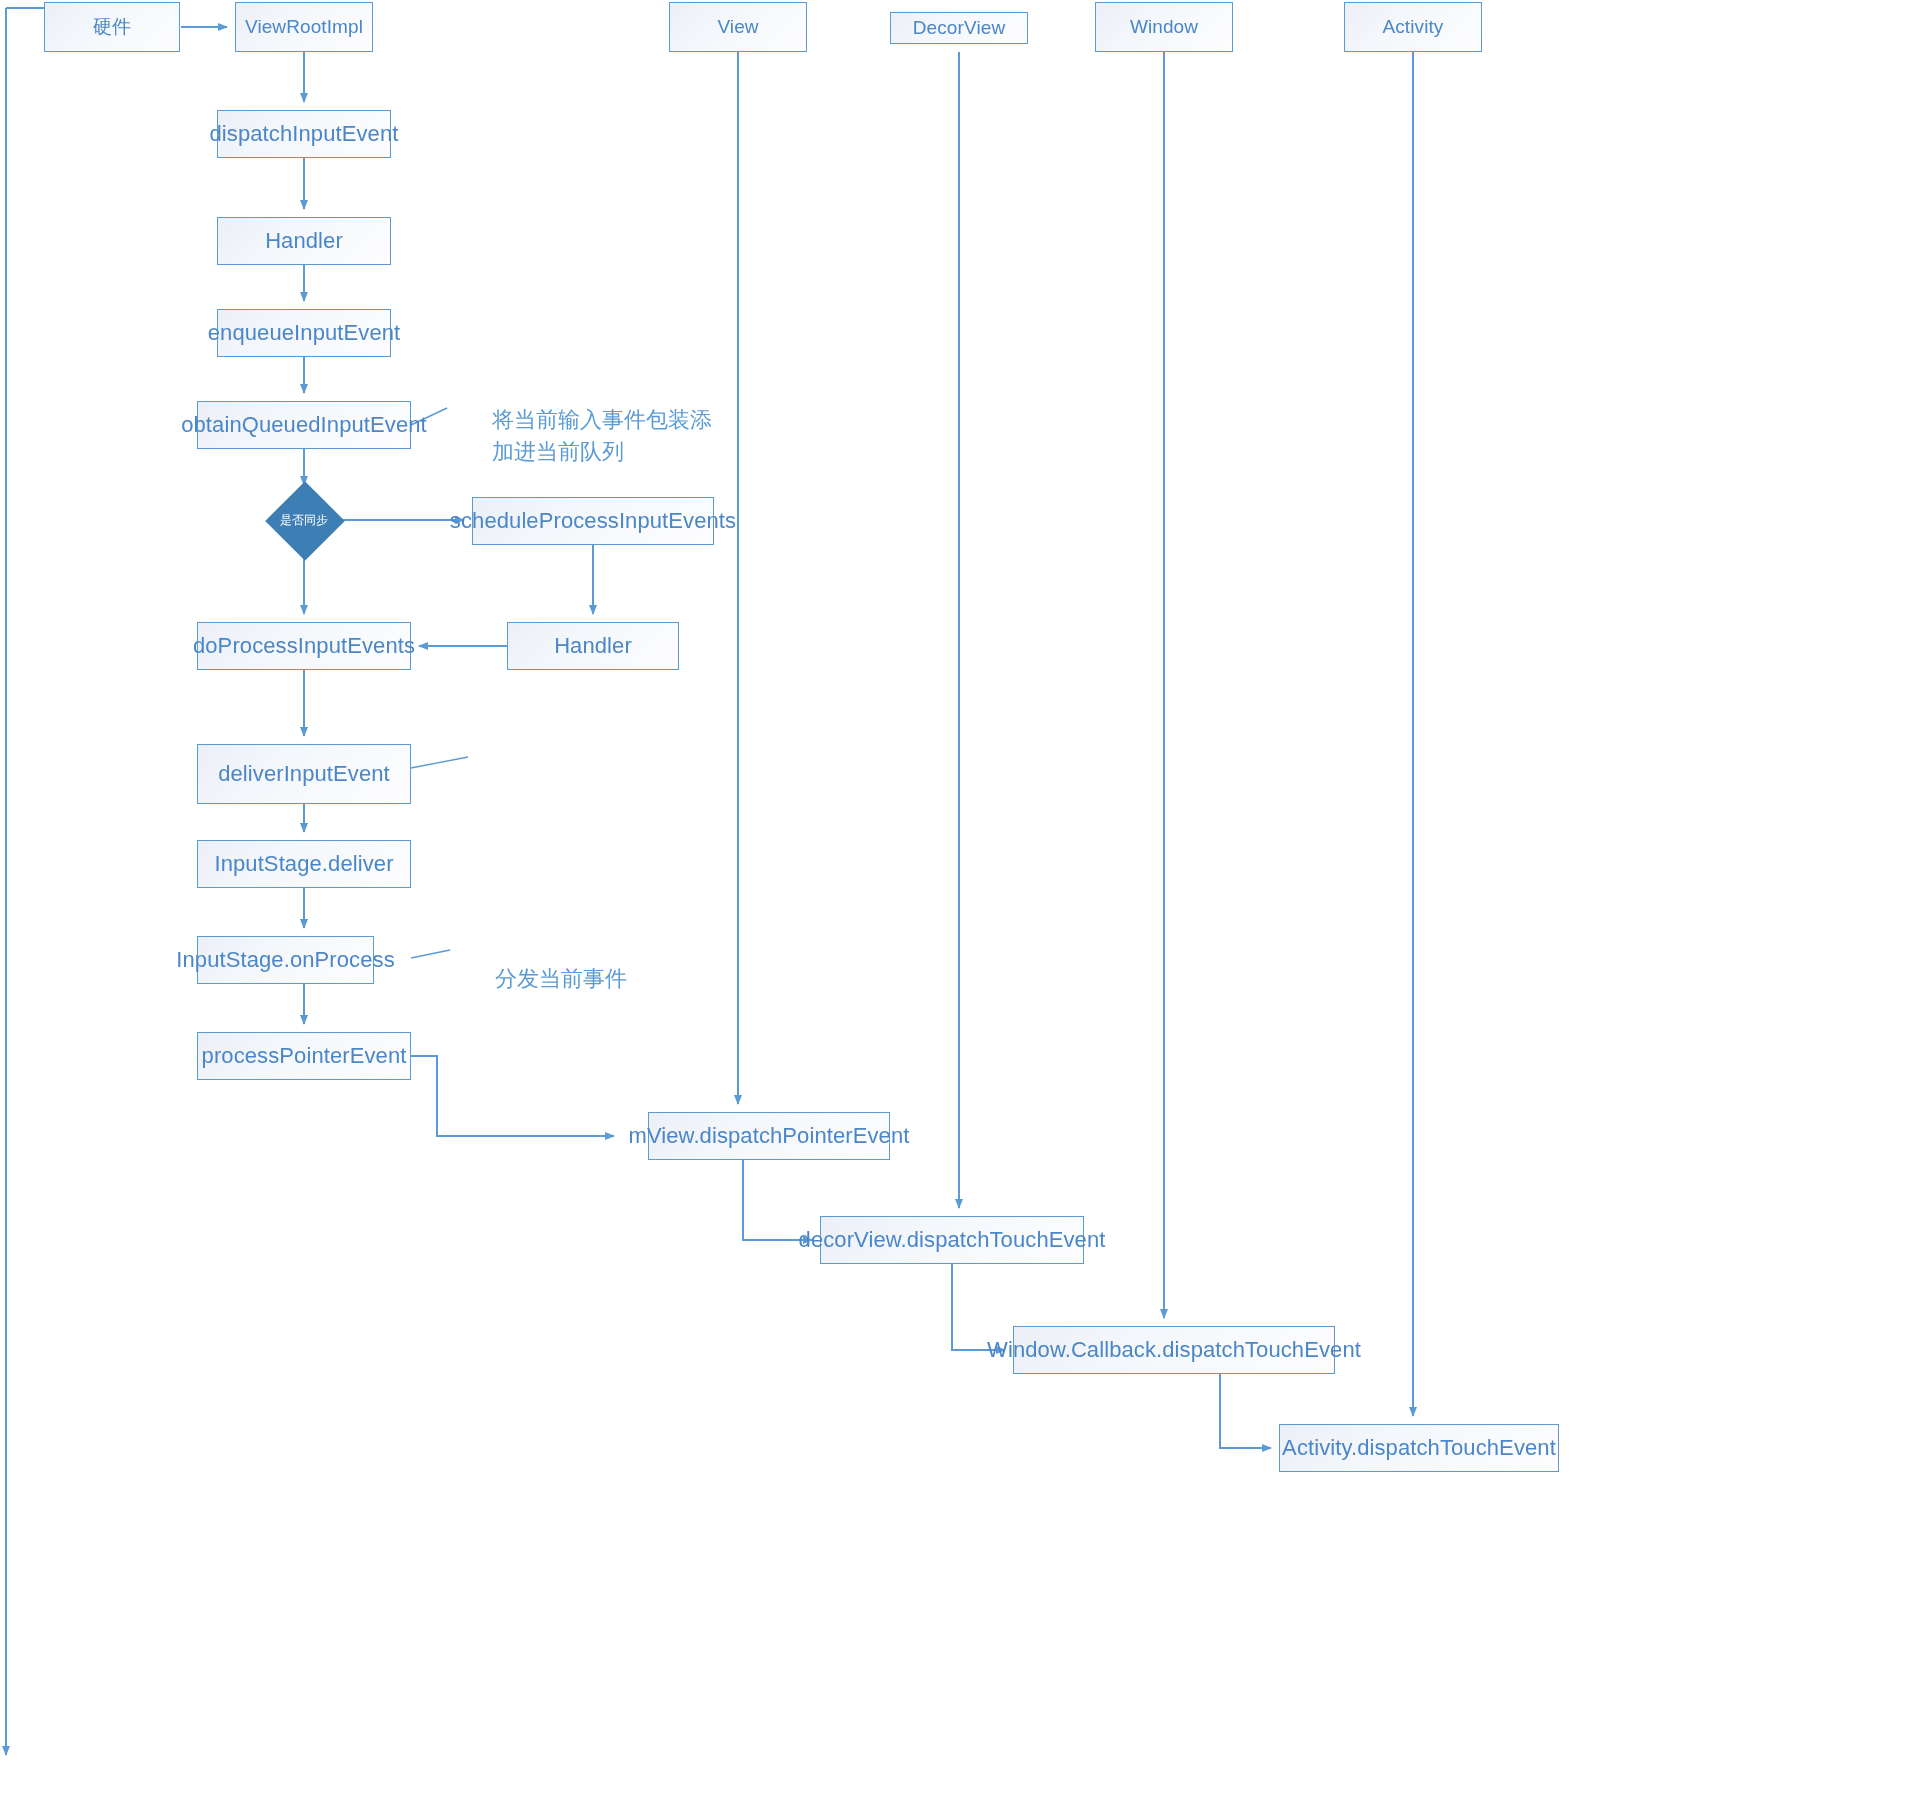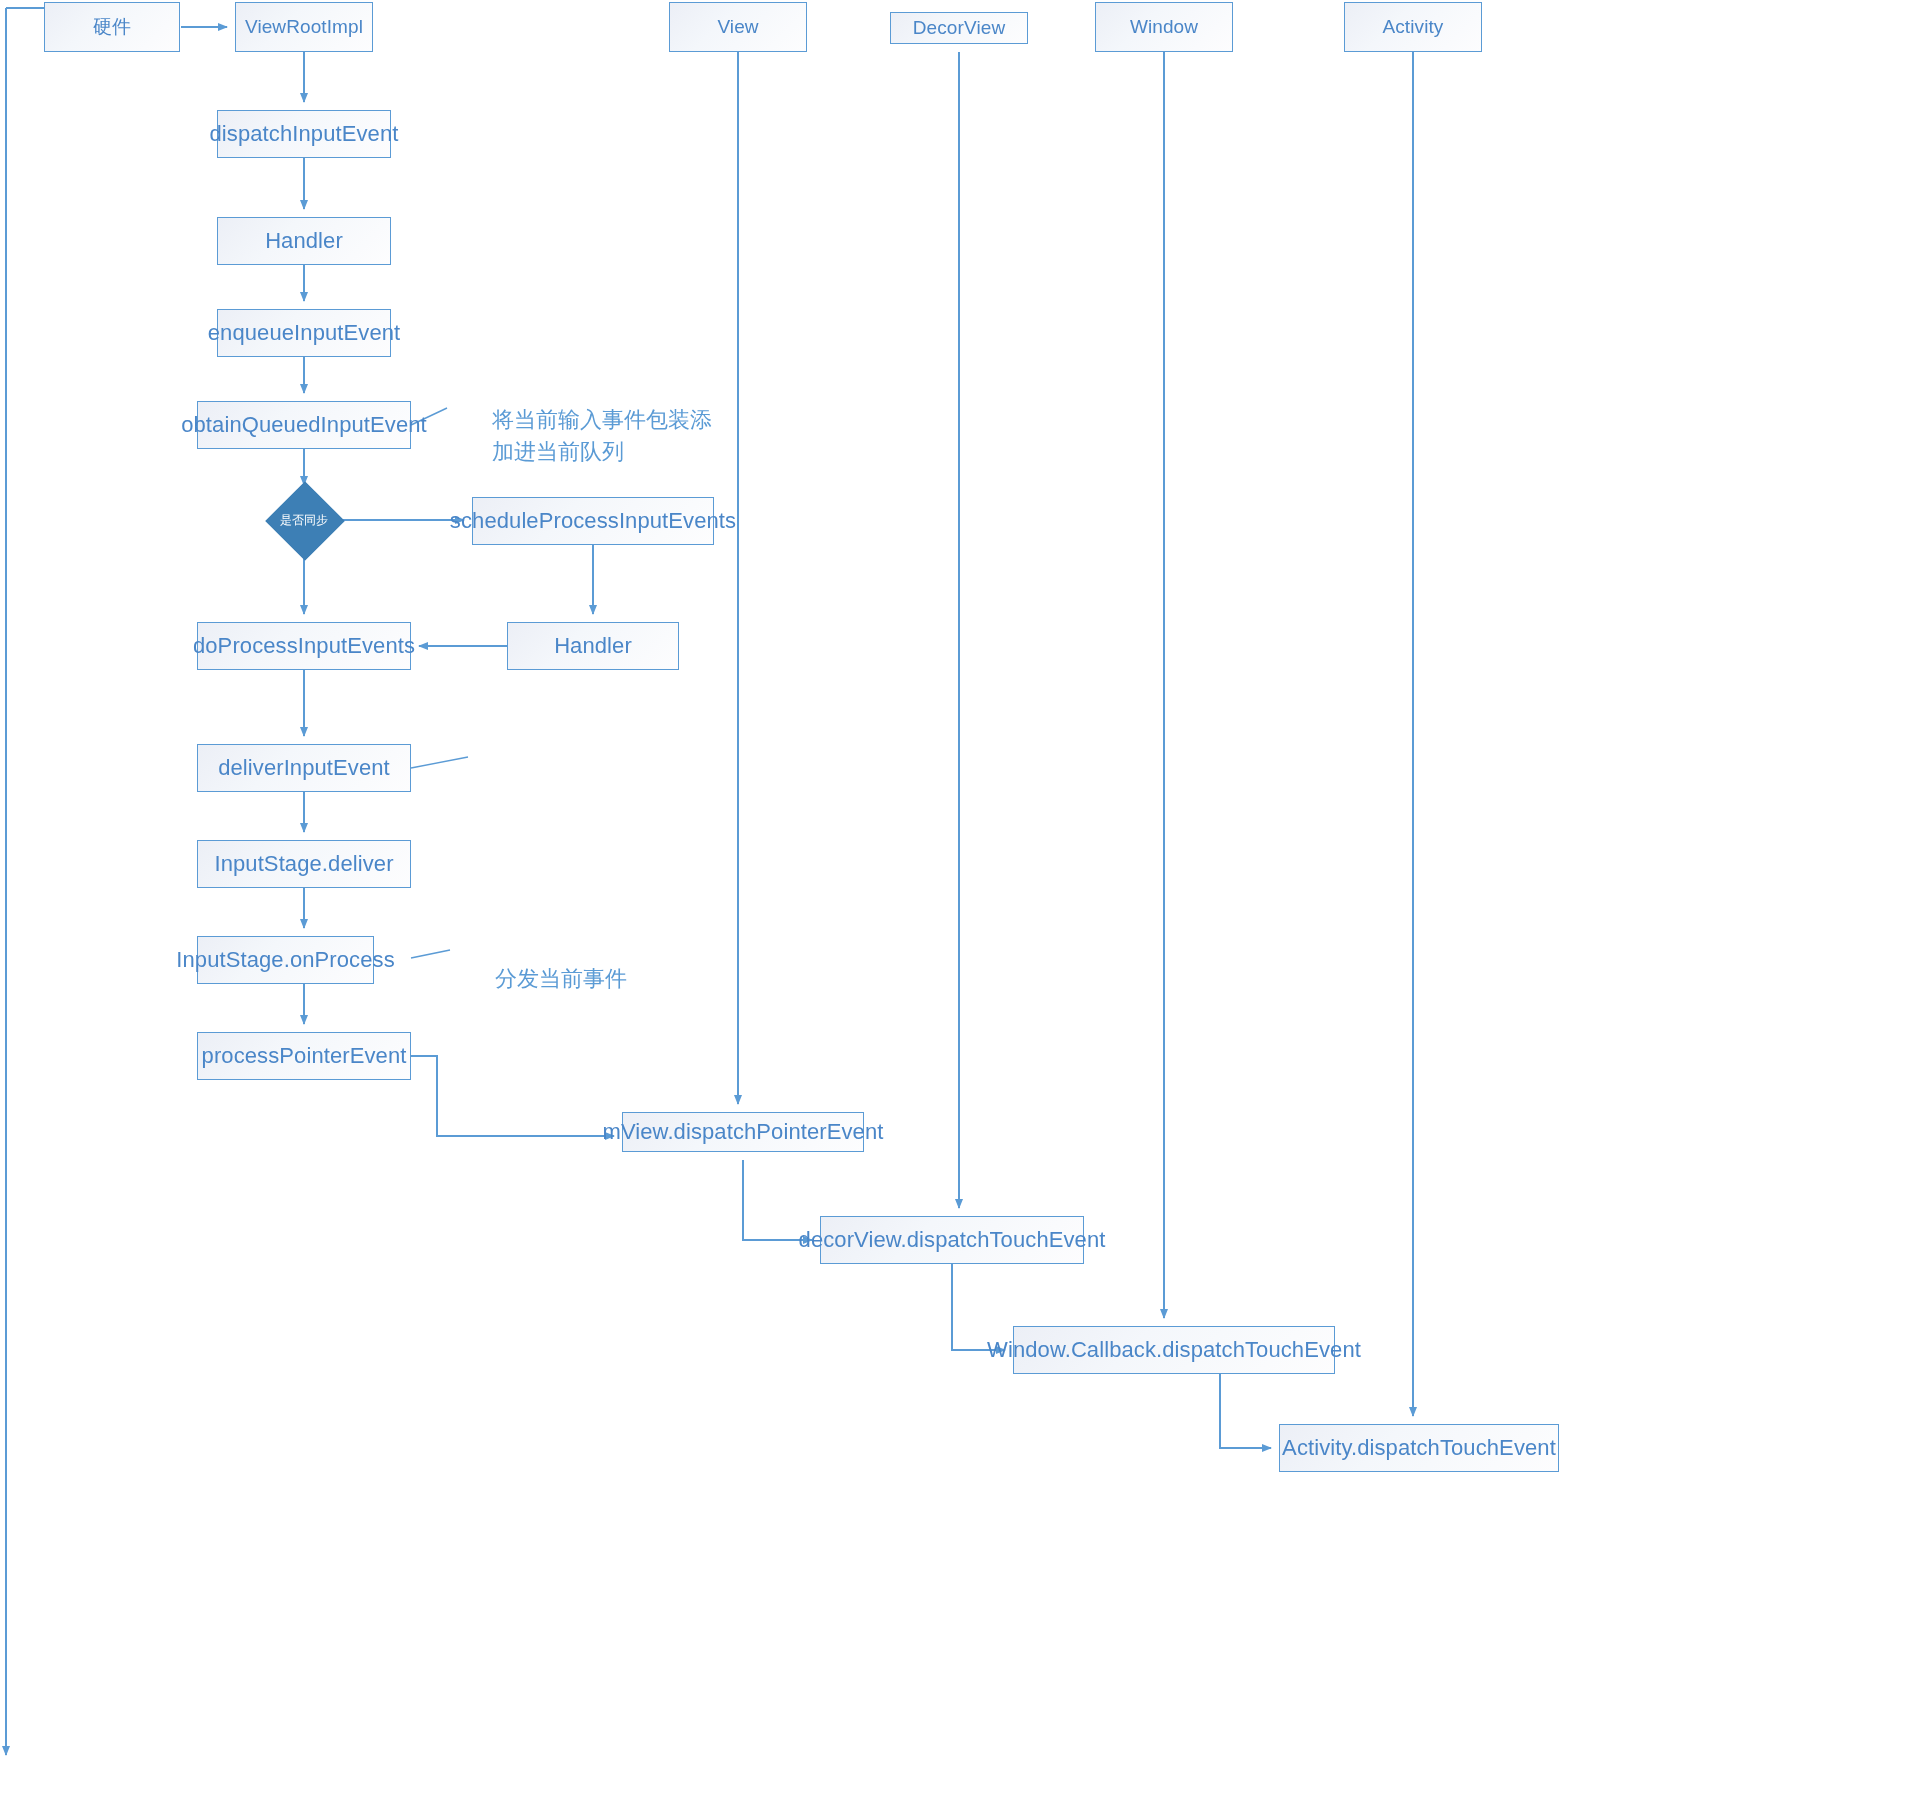--- a/index.html
+++ b/index.html
@@ -162,33 +162,33 @@
   </div>
   <div class="node" style="left:472px; top:497px; width:242px; height:48px;">
     <span>scheduleProcessInputEvents</span>
   </div>
   <div class="node" style="left:197px; top:622px; width:214px; height:48px;">
     <span>doProcessInputEvents</span>
   </div>
   <div class="node" style="left:507px; top:622px; width:172px; height:48px;">
     <span>Handler</span>
   </div>
-  <div class="node" style="left:197px; top:744px; width:214px; height:48px;">
+  <div class="node" style="left:197px; top:744px; width:214px; height:60px;">
     <span>deliverInputEvent</span>
   </div>
   <div class="node" style="left:197px; top:840px; width:214px; height:48px;">
     <span>InputStage.deliver</span>
   </div>
   <div class="node" style="left:197px; top:936px; width:177px; height:48px;">
     <span>InputStage.onProcess</span>
   </div>
   <div class="node" style="left:197px; top:1032px; width:214px; height:48px;">
     <span>processPointerEvent</span>
   </div>
-  <div class="node" style="left:622px; top:1112px; width:242px; height:40px;">
+  <div class="node" style="left:648px; top:1112px; width:242px; height:48px;">
     <span>mView.dispatchPointerEvent</span>
   </div>
   <div class="node" style="left:820px; top:1216px; width:264px; height:48px;">
     <span>decorView.dispatchTouchEvent</span>
   </div>
   <div class="node" style="left:1013px; top:1326px; width:322px; height:48px;">
     <span>Window.Callback.dispatchTouchEvent</span>
   </div>
   <div class="node" style="left:1279px; top:1424px; width:280px; height:48px;">
     <span>Activity.dispatchTouchEvent</span>

